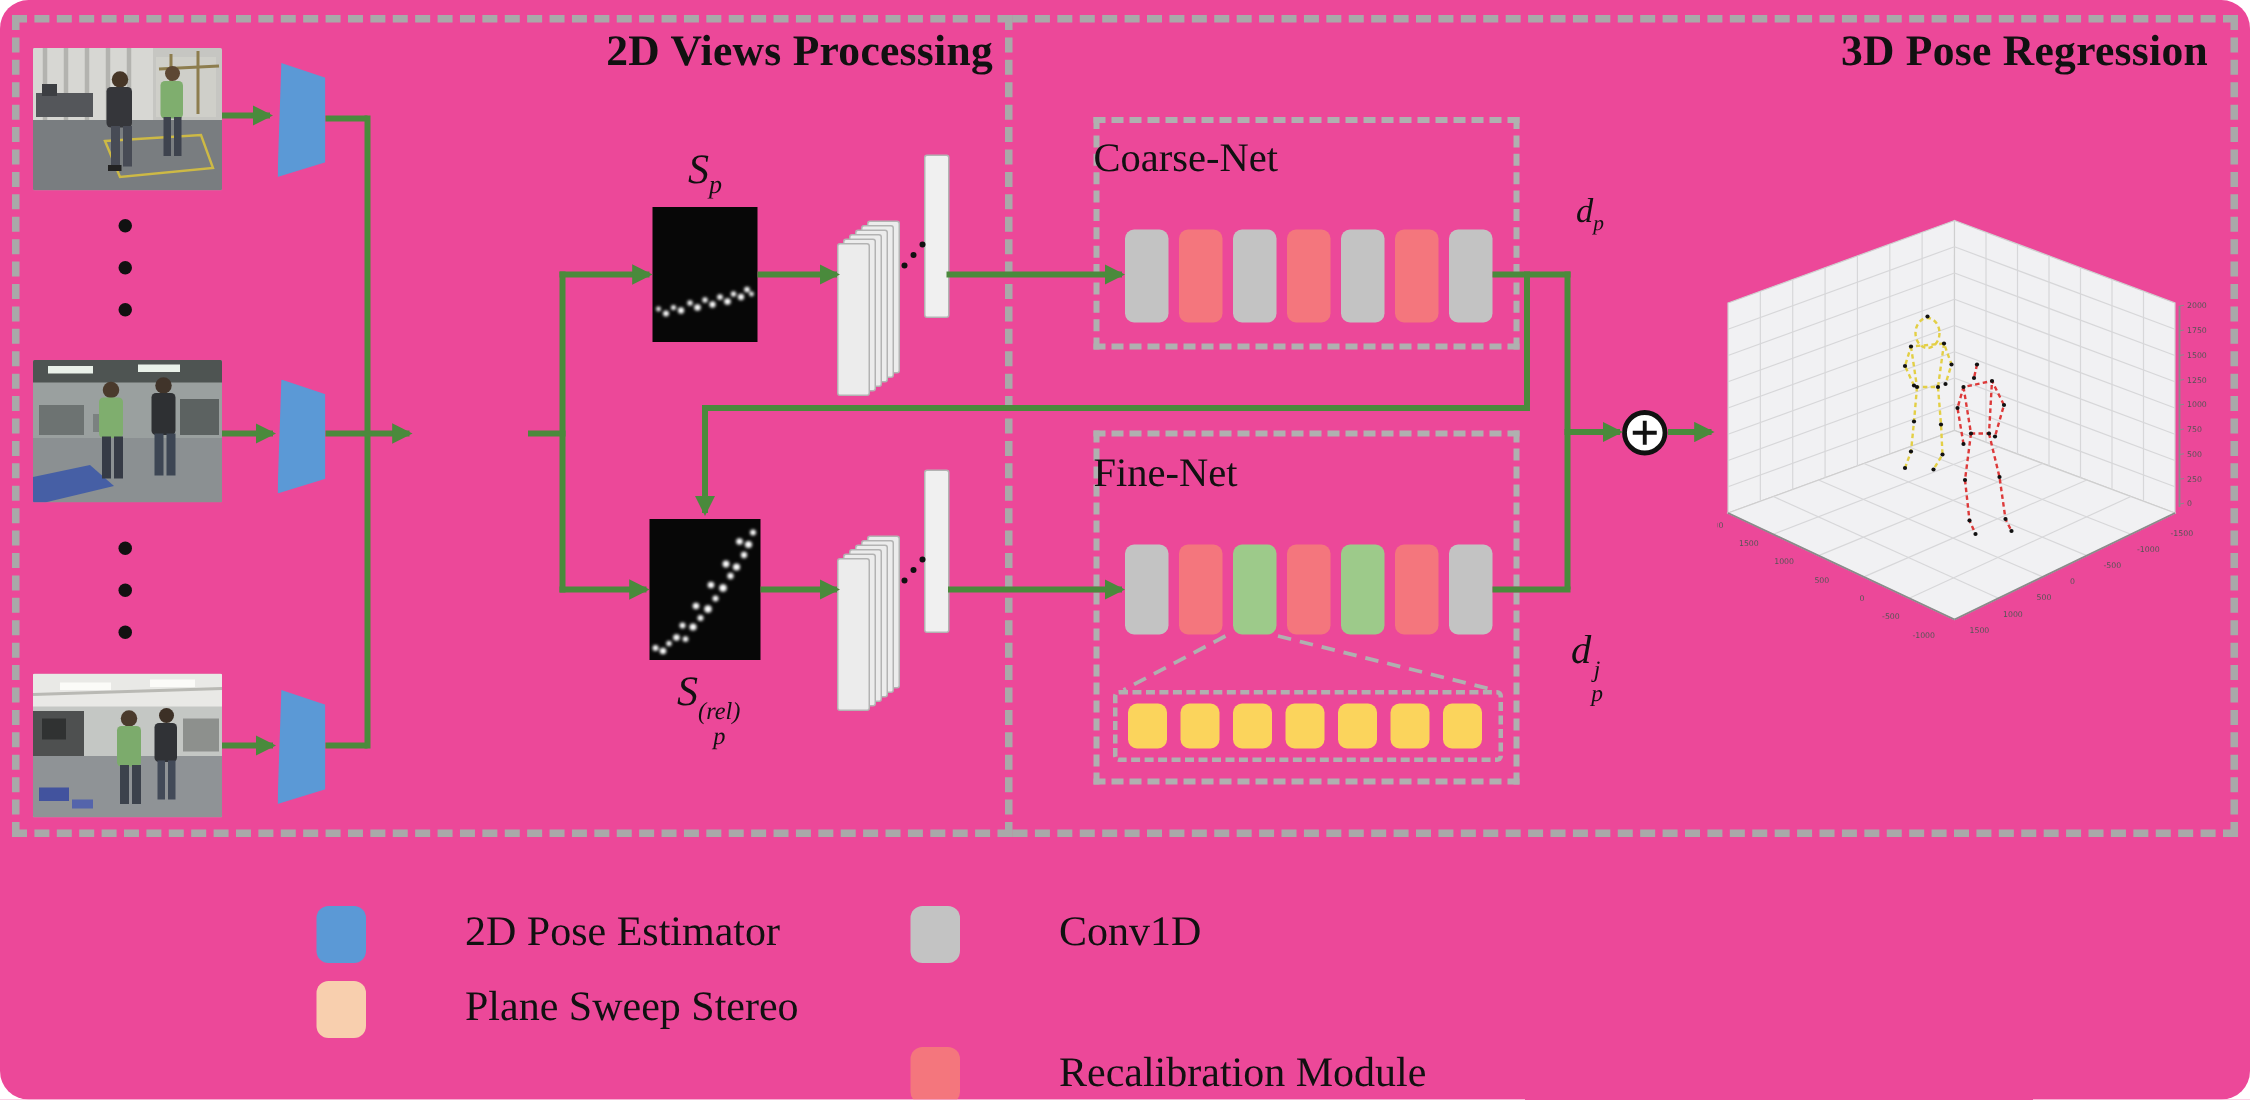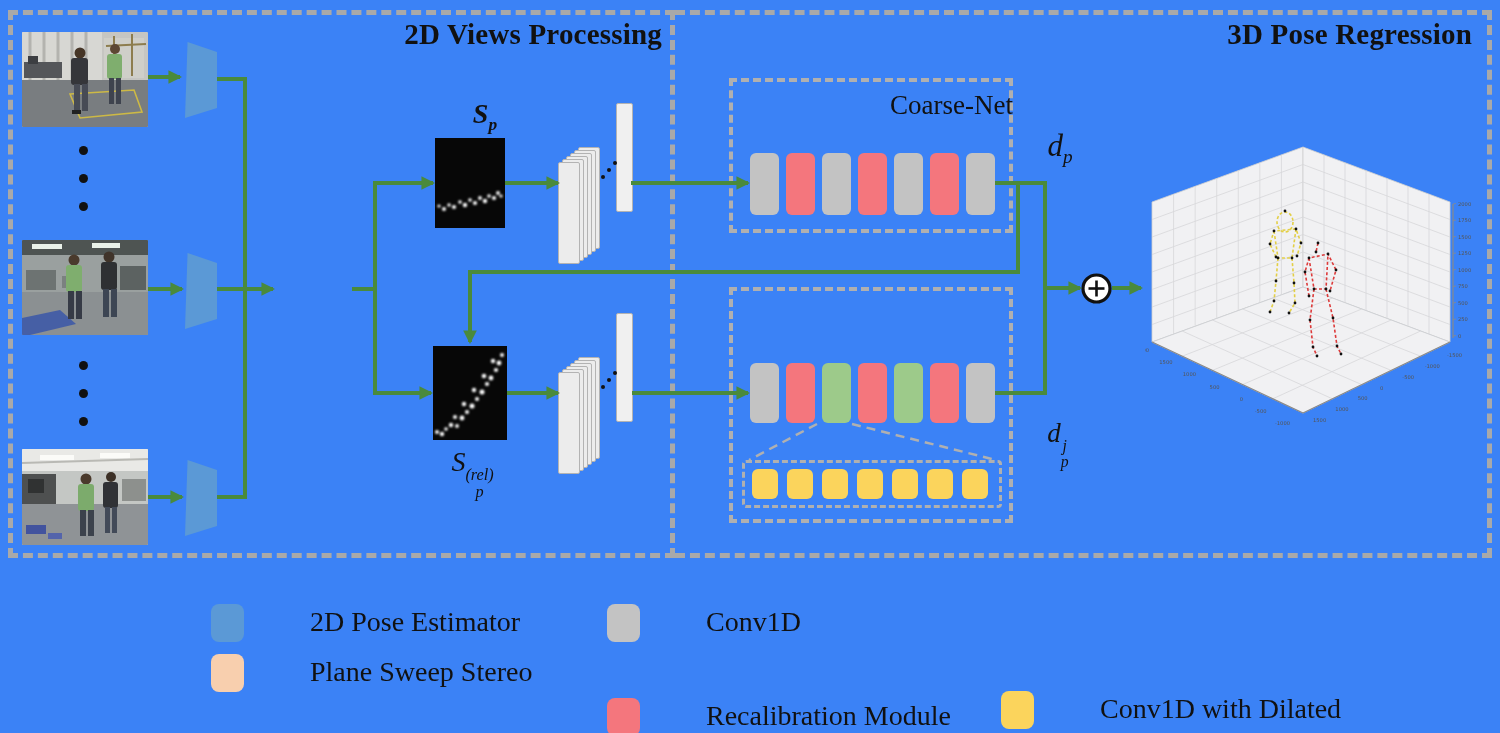--- a/index.html
+++ b/index.html
@@ -1,37 +1,37 @@
 <!DOCTYPE html>
 <html><head>
 <meta charset="utf-8">
 <style>
   html,body{margin:0;padding:0;background:#ffffff;}
-  #stage{position:relative;width:1500px;height:733px;background:#3b82f6;overflow:hidden;
-         font-family:"Liberation Serif",serif;}
+  #stage{position:relative;width:1500px;height:733px;background:#ec4899;overflow:hidden;
+         font-family:"Liberation Serif",serif;border-radius:19px;}
   .abs{position:absolute;}
   .panel{position:absolute;border:5px dashed #a9a9a9;box-sizing:border-box;background:transparent;}
   .panel-title{position:absolute;font-weight:bold;font-size:29px;color:#111;text-align:right;letter-spacing:0.2px;}
   .photo{position:absolute;width:126px;height:95px;overflow:hidden;border-radius:1px;}
   .vdot{position:absolute;width:9px;height:9px;border-radius:50%;background:#111;}
   .trap{position:absolute;width:32px;height:76px;background:#5b99d6;
         clip-path:polygon(8% 0,100% 13%,100% 87%,0% 100%);}
   .pss{position:absolute;left:275px;top:253px;width:77px;height:72px;border-radius:14px;
        background:#f8cfae;display:flex;align-items:center;justify-content:center;
        font-size:31px;color:#1a1a1a;}
   .scoremap{position:absolute;background:#070707;}
   .mlabel{position:absolute;font-style:italic;font-size:28px;color:#111;text-align:center;}
   .mlabel sub{font-size:0.62em;font-style:italic;}
   .stack{display:inline-flex;flex-direction:column;font-size:0.58em;line-height:1.05;
          vertical-align:-0.55em;font-style:italic;}
   .stack sup,.stack sub{position:static;font-size:1em;}
   .plate{position:absolute;width:20px;height:100px;background:#ececec;border:1px solid #b3b3b3;border-radius:2px;}
   .thinbar{position:absolute;width:15px;height:107px;background:#f0f0f0;border:1px solid #b3b3b3;border-radius:2px;}
   .netbox{position:absolute;left:729px;width:284px;border:4px dashed #b0b0b0;box-sizing:border-box;}
-  .nettitle{position:absolute;left:729px;width:284px;text-align:right;font-size:27px;color:#111;}
+  .nettitle{position:absolute;left:729px;width:284px;text-align:left;font-size:27px;color:#111;}
   .block{position:absolute;border-radius:6px;}
   .subbox{position:absolute;left:742px;top:460px;width:260px;height:48px;border:3px dashed #b0b0b0;
           box-sizing:border-box;border-radius:4px;}
   .legend-item{position:absolute;height:38px;}
   .legend-swatch{position:absolute;left:0;top:0;width:33px;height:38px;border-radius:8px;}
   .legend-label{position:absolute;left:99px;top:2px;font-size:28px;color:#111;white-space:nowrap;}
   #connectors,#plot3d{position:absolute;pointer-events:none;}
   svg text{font-family:"DejaVu Sans",sans-serif;}
 </style>
 </head>
@@ -184,30 +184,30 @@
           <circle cx="51" cy="30" r="2.3"></circle>
         <circle cx="58" cy="32" r="2.4"></circle>
           <circle cx="63" cy="24" r="2.1"></circle>
           <circle cx="60" cy="15" r="2.2"></circle>
         <circle cx="66" cy="17" r="2.4"></circle>
           <circle cx="69" cy="9" r="2"></circle>
       </g>
     </svg>
   </div>
 
-  <div class="mlabel" style="left:450px;top:98px;width:70px;font-weight:bold;">
+  <div class="mlabel" style="left:435px;top:98px;width:70px;">
     <i>S</i><sub>p</sub>
   </div>
   <div class="mlabel" style="left:415px;top:446px;width:115px;">
     <i>S</i><span class="stack">
         <sup>(rel)</sup>
         <sub>p</sub>
       </span>
   </div>
-  <div class="mlabel" style="left:1030px;top:128px;width:60px;font-size:31px;">
+  <div class="mlabel" style="left:1030px;top:128px;width:60px;font-size:23px;">
     <i>d</i><sub>p</sub>
   </div>
   <div class="mlabel" style="left:1028px;top:418px;width:60px;font-size:27px;">
     <i>d</i><span class="stack">
         <sup>j</sup>
         <sub>p</sub>
       </span>
   </div>
 
   <div>
@@ -226,20 +226,21 @@
     <div class="plate" style="left:570px;top:363px;"></div>
     <div class="plate" style="left:566px;top:366px;"></div>
     <div class="plate" style="left:562px;top:369px;"></div>
     <div class="plate" style="left:558px;top:372px;"></div>
     <div class="thinbar" style="left:616px;top:313px;"></div>
   </div>
 
   <div class="netbox" style="top:78px;height:155px;"></div>
   <div class="nettitle" style="top:90px;">Coarse-Net</div>
   <div class="netbox" style="top:287px;height:236px;"></div>
+  <div class="nettitle" style="top:300px;">Fine-Net</div>
   <div class="subbox"></div>
 
   <div id="blocks-layer" class="abs" style="left:0;top:0;width:1500px;height:733px;">
       <div class="block" style="left: 750px; top: 153px; width: 29px; height: 62px; background: rgb(195, 195, 195);"></div>
       <div class="block" style="left: 786px; top: 153px; width: 29px; height: 62px; background: rgb(244, 118, 125);"></div>
       <div class="block" style="left: 822px; top: 153px; width: 29px; height: 62px; background: rgb(195, 195, 195);"></div>
       <div class="block" style="left: 858px; top: 153px; width: 29px; height: 62px; background: rgb(244, 118, 125);"></div>
       <div class="block" style="left: 894px; top: 153px; width: 29px; height: 62px; background: rgb(195, 195, 195);"></div>
       <div class="block" style="left: 930px; top: 153px; width: 29px; height: 62px; background: rgb(244, 118, 125);"></div>
       <div class="block" style="left: 966px; top: 153px; width: 29px; height: 62px; background: rgb(195, 195, 195);"></div>
@@ -438,19 +439,15 @@
         <span class="legend-label">Conv1D</span>
       </div>
       <div class="legend-item" style="left: 211px; top: 654px; width: 420px;">
         <span class="legend-swatch" style="background: rgb(248, 207, 174);"></span>
         <span class="legend-label">Plane Sweep Stereo</span>
       </div>
       <div class="legend-item" style="left: 607px; top: 698px; width: 420px; padding-left: 36px;">
         <span class="legend-swatch" style="background: rgb(244, 118, 125);"></span>
         <span class="legend-label">Recalibration Module</span>
       </div>
-      <div class="legend-item" style="left: 1001px; top: 691px; width: 420px;">
-        <span class="legend-swatch" style="background: rgb(251, 212, 92);"></span>
-        <span class="legend-label">Conv1D with Dilated</span>
-      </div>
     </div>
 
 </div>
 
 </body></html>

